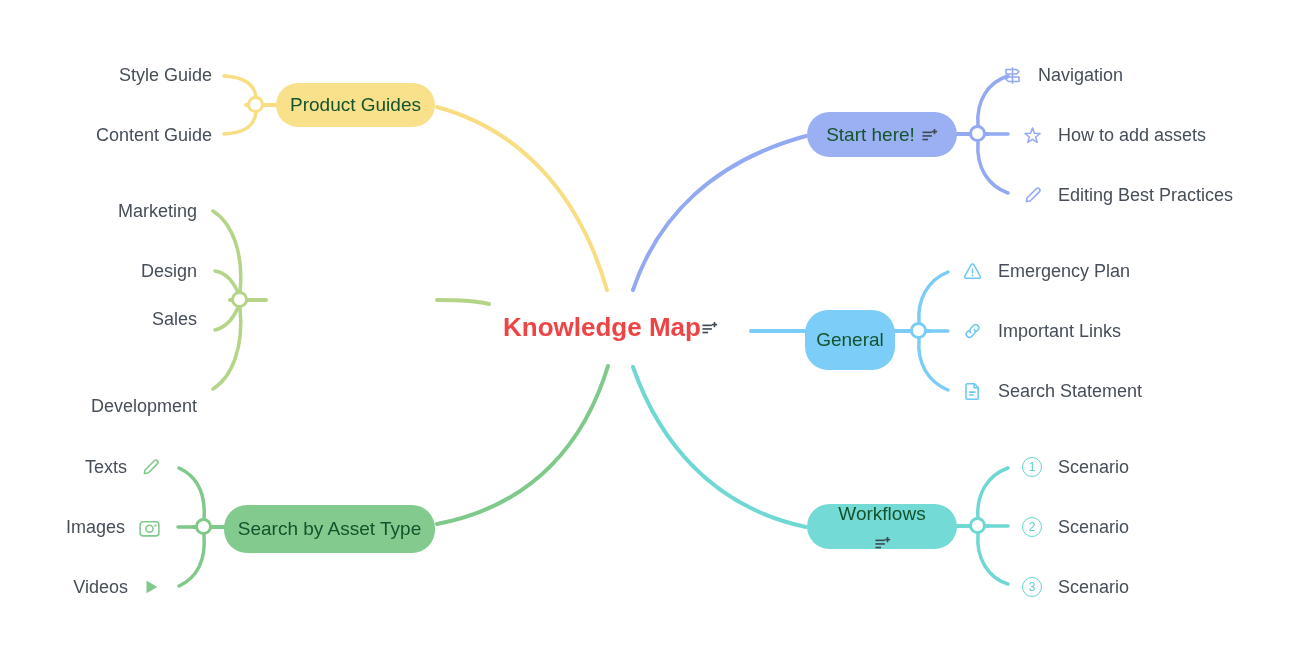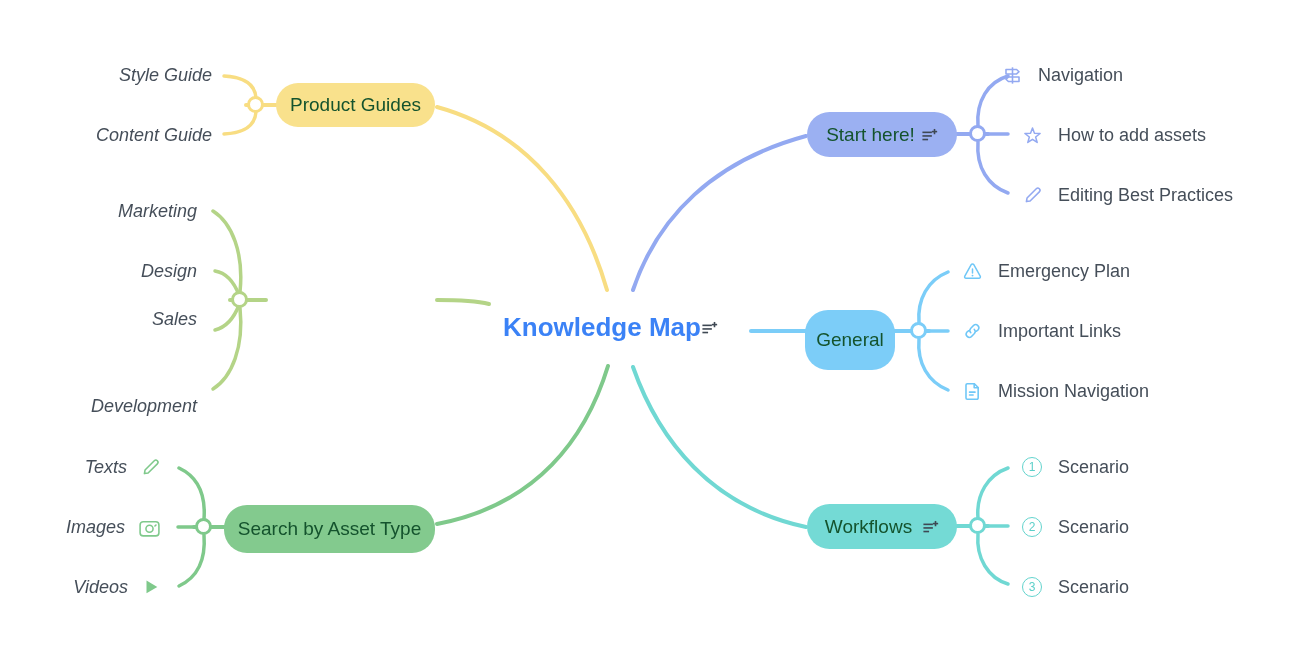--- a/index.html
+++ b/index.html
@@ -13,28 +13,28 @@
     border-radius:23px;color:#14532d;font-size:19px;white-space:nowrap;cursor:pointer;
   }
   .pill.yellow{background:#F9E18C;}
   .pill.olive{background:#B8D68E;}
   .pill.green{background:#83CA8E;}
   .pill.peri{background:#9BB0F2;}
   .pill.sky{background:#7CCDF8;}
   .pill.teal{background:#74DAD5;}
   .title-node{
     position:absolute;left:503px;top:312px;display:flex;align-items:center;
-    color:#3b82f6;font-size:26px;font-weight:bold;white-space:nowrap;cursor:pointer;
+    color:#ef4444;font-size:26px;font-weight:bold;white-space:nowrap;cursor:pointer;
   }
   .child{
     position:absolute;display:flex;align-items:center;height:28px;
     font-size:18px;color:#454E59;white-space:nowrap;cursor:pointer;
   }
   .child .lbl{display:inline-block;}
-  .child.l{justify-content:flex-start;font-style:italic;}
+  .child.l{justify-content:flex-start;}
   .child .ic{display:flex;align-items:center;justify-content:center;}
   .child.l .ic{margin-left:13px;}
   .child.r .ic{margin-right:15px;}
   .junction{
     position:absolute;width:11px;height:11px;border-radius:50%;background:#ffffff;
     border:3.5px solid #000;cursor:pointer;
   }
   .junction.yellow{border-color:#F8DD82;}
   .junction.olive{border-color:#B4D487;}
   .junction.green{border-color:#7FC98B;}
@@ -151,21 +151,21 @@
             <path d="M11.5,4.4 h5.6"></path>
         </g>
       </svg>
     </span>
   </div>
 
   <div class="pill sky" style="left:805px;top:310px;width:90px;height:60px;">
     <span>General</span>
   </div>
 
-  <div class="pill teal" style="left:807px;top:504px;width:150px;height:45px;">
+  <div class="pill teal" style="left:807px;top:504px;width:150px;height:45px;flex-direction:column;">
     <span>Workflows</span>
     <span class="ic">
       <svg class="icon" width="17" height="16" viewBox="0 0 18 16">
         <g class="stroke-ink" stroke-width="1.7" fill="none">
           <path d="M1.5,5.2 h10"></path>
             <path d="M1.5,9 h10"></path>
             <path d="M1.5,12.8 h6"></path>
           <path d="M14.3,1.6 v5.6"></path>
             <path d="M11.5,4.4 h5.6"></path>
         </g>
@@ -278,21 +278,21 @@
     <span class="ic">
       <svg class="icon" width="21" height="21" viewBox="0 0 20 20">
         <g class="stroke-sky" stroke-width="1.5" fill="none" stroke-linecap="round" stroke-linejoin="round">
           <path d="M5,2.6 h6.8 L15.4,6.2 V16.2 a1.2,1.2 0 0 1 -1.2,1.2 H5 a1.2,1.2 0 0 1 -1.2,-1.2 V3.8 A1.2,1.2 0 0 1 5,2.6 Z"></path>
           <path d="M11.6,2.8 V6.4 h3.6"></path>
           <path d="M7.2,10.6 h5.2"></path>
             <path d="M7.2,13.4 h3.4"></path>
         </g>
       </svg>
     </span>
-    <span class="lbl">Mission Navigation</span>
+    <span class="lbl">Search Statement</span>
   </div>
 
   <div class="child r" style="left:1022px;top:453px;">
     <span class="badge">1</span>
     <span class="lbl">Scenario</span>
   </div>
   <div class="child r" style="left:1022px;top:513px;">
     <span class="badge">2</span>
     <span class="lbl">Scenario</span>
   </div>

